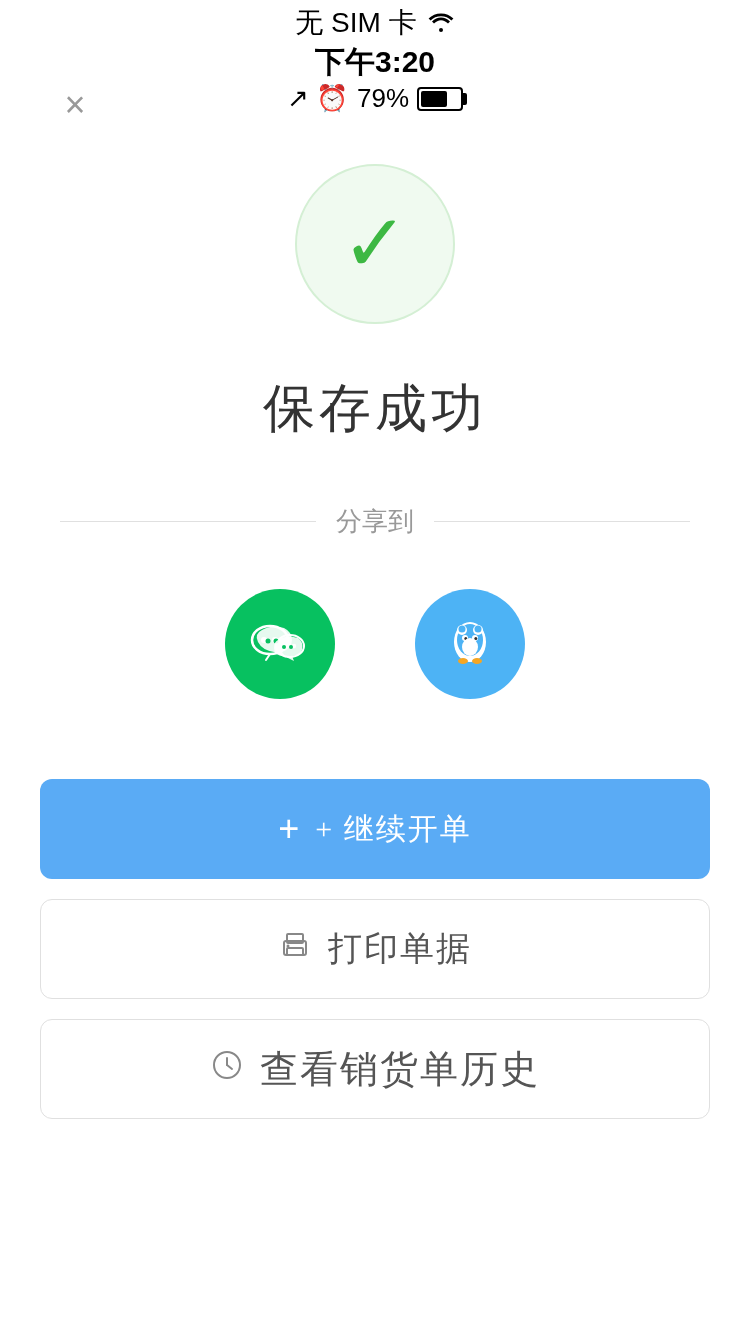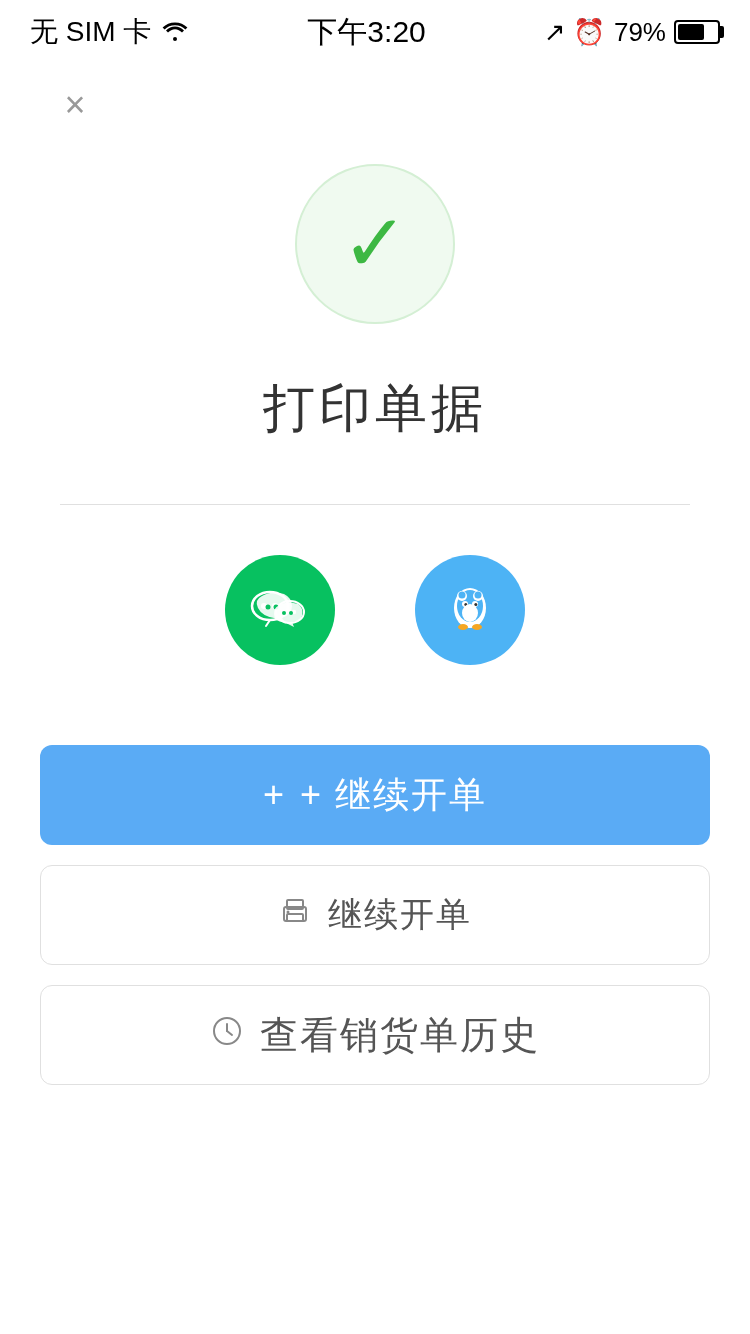--- a/index.html
+++ b/index.html
@@ -18,35 +18,36 @@
       position: relative;
     }
 
     
     .status-bar {
       width: 100%;
       height: 64px;
       display: flex;
       align-items: center;
       justify-content: space-between;
-      padding: 12px 30px;
+      padding: 4px 30px;
       background: #ffffff;
+      flex-direction: column;
     }
 
     .status-left {
       display: flex;
       align-items: center;
       gap: 10px;
       font-size: 28px;
       color: #000;
     }
 
     .status-center {
       font-size: 30px;
-      font-weight: 400;
+      font-weight: 700;
       color: #000;
     }
 
     .status-right {
       display: flex;
       align-items: center;
       gap: 8px;
       font-size: 26px;
       color: #000;
     }
@@ -262,24 +263,25 @@
 <div class="close-btn">
   <span class="close-icon">×</span>
 </div>
 
 <div class="main-content">
 
   <div class="success-circle">
     <span class="checkmark">✓</span>
   </div>
 
-  <div class="success-title">打印单据</div>
+  <div class="success-title">保存成功</div>
 
   <div class="share-divider">
     <div class="divider-line"></div>
+    <span class="divider-text">分享到</span>
     <div class="divider-line"></div>
   </div>
 
   <div class="share-icons">
 
     <div class="share-icon-btn wechat-btn">
       <svg class="wechat-svg" viewBox="0 0 64 64" fill="white">
         <ellipse cx="22" cy="28" rx="18" ry="14" fill="none" stroke="white" stroke-width="2.5"></ellipse>
         <circle cx="16" cy="28" r="3" fill="white"></circle>
         <circle cx="27" cy="28" r="3" fill="white"></circle>
@@ -322,33 +324,33 @@
         <circle cx="22" cy="15" r="3.5" fill="#4db3f5"></circle>
         <circle cx="38" cy="15" r="3.5" fill="#4db3f5"></circle>
       </svg>
     </div>
   </div>
 
   <div class="action-buttons">
 
     <button class="btn-primary">
       <span style="font-size:36px;color:white;font-weight:300;">+</span>
-      <span style="font-size:36px; letter-spacing:2px;">+ 继续开单</span>
+      <span style="font-size:30px; letter-spacing:2px;font-family:Liberation Serif, serif;">+ 继续开单</span>
     </button>
 
     <button class="btn-secondary">
       <span>
         <svg width="34" height="34" viewBox="0 0 34 34" fill="none">
           <rect x="6" y="13" width="22" height="14" rx="2" stroke="#888" stroke-width="2"></rect>
           <rect x="9" y="6" width="16" height="9" rx="1" stroke="#888" stroke-width="2"></rect>
           <rect x="9" y="20" width="16" height="7" rx="1" stroke="#888" stroke-width="2"></rect>
           <circle cx="10" cy="18" r="1.5" fill="#888"></circle>
         </svg>
       </span>
-      <span style="font-size:34px;color:#555;letter-spacing:2px;">继续开单</span>
+      <span style="font-size:34px;color:#555;letter-spacing:2px;">打印单据</span>
     </button>
 
     <button class="btn-secondary">
       <span>
         <svg width="34" height="34" viewBox="0 0 34 34" fill="none">
           <circle cx="17" cy="17" r="13" stroke="#888" stroke-width="2"></circle>
           <line x1="17" y1="10" x2="17" y2="17" stroke="#888" stroke-width="2" stroke-linecap="round"></line>
           <line x1="17" y1="17" x2="22" y2="21" stroke="#888" stroke-width="2" stroke-linecap="round"></line>
         </svg>
       </span>

